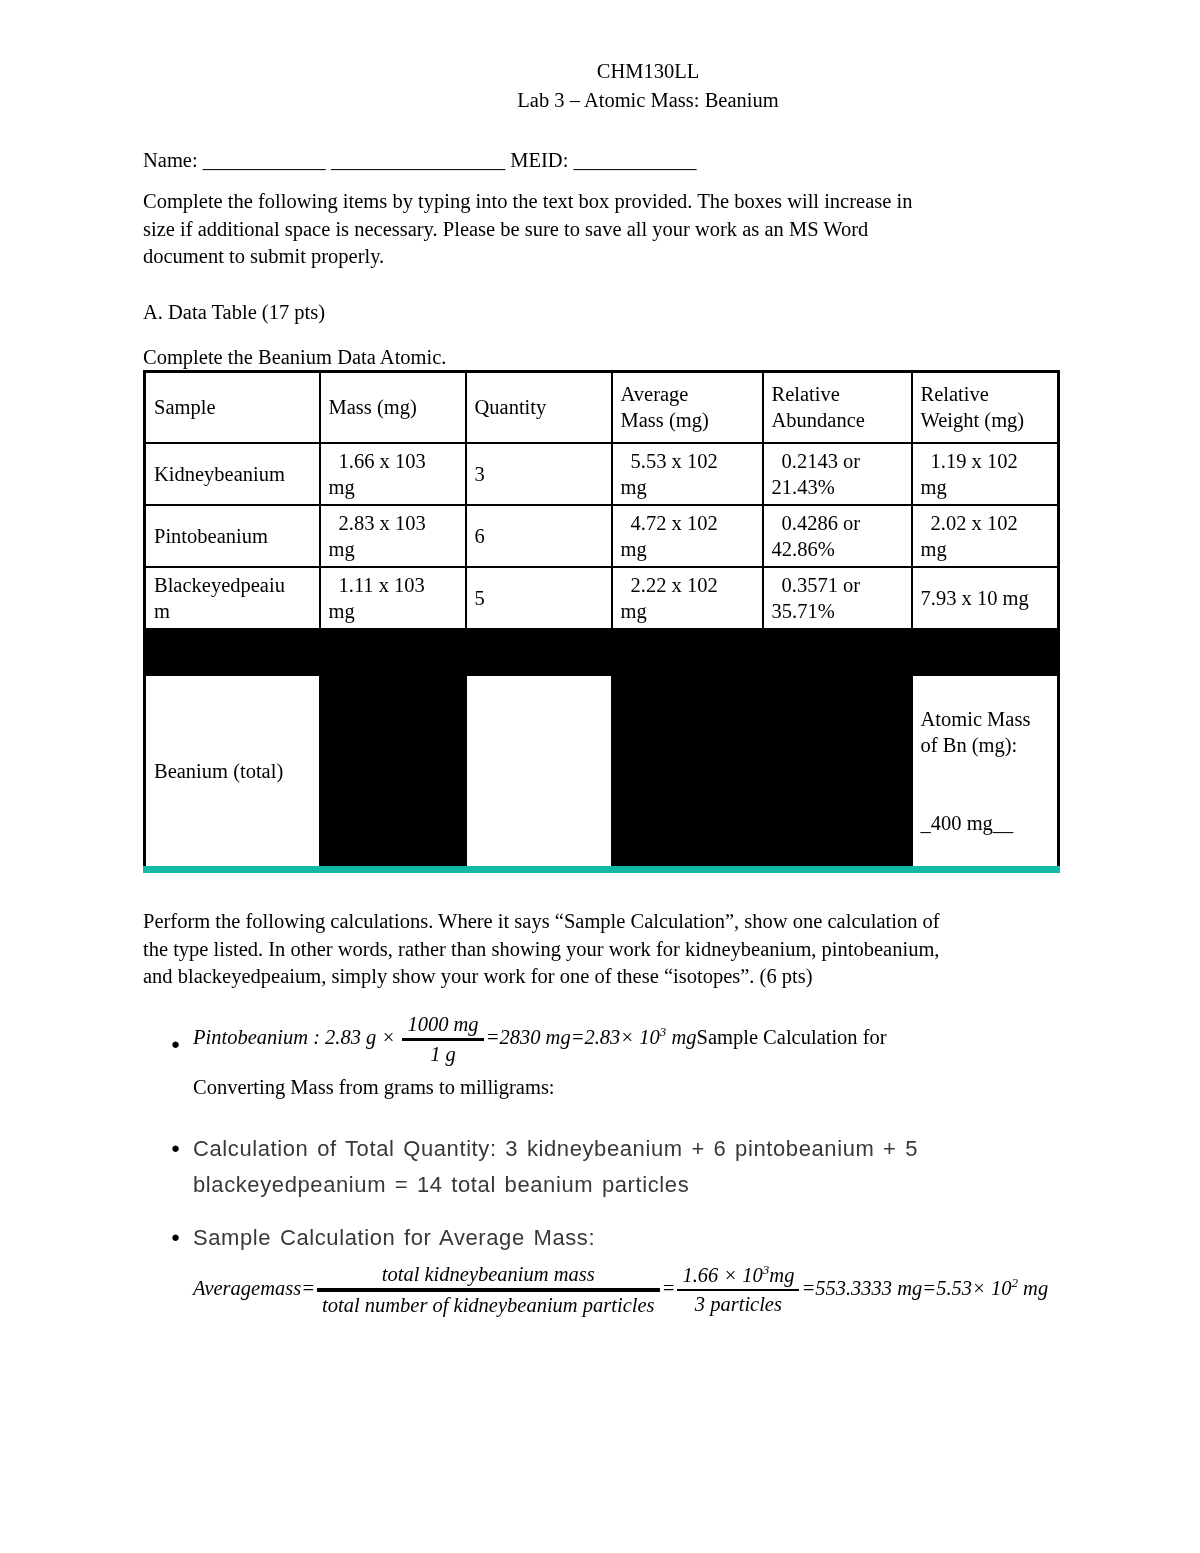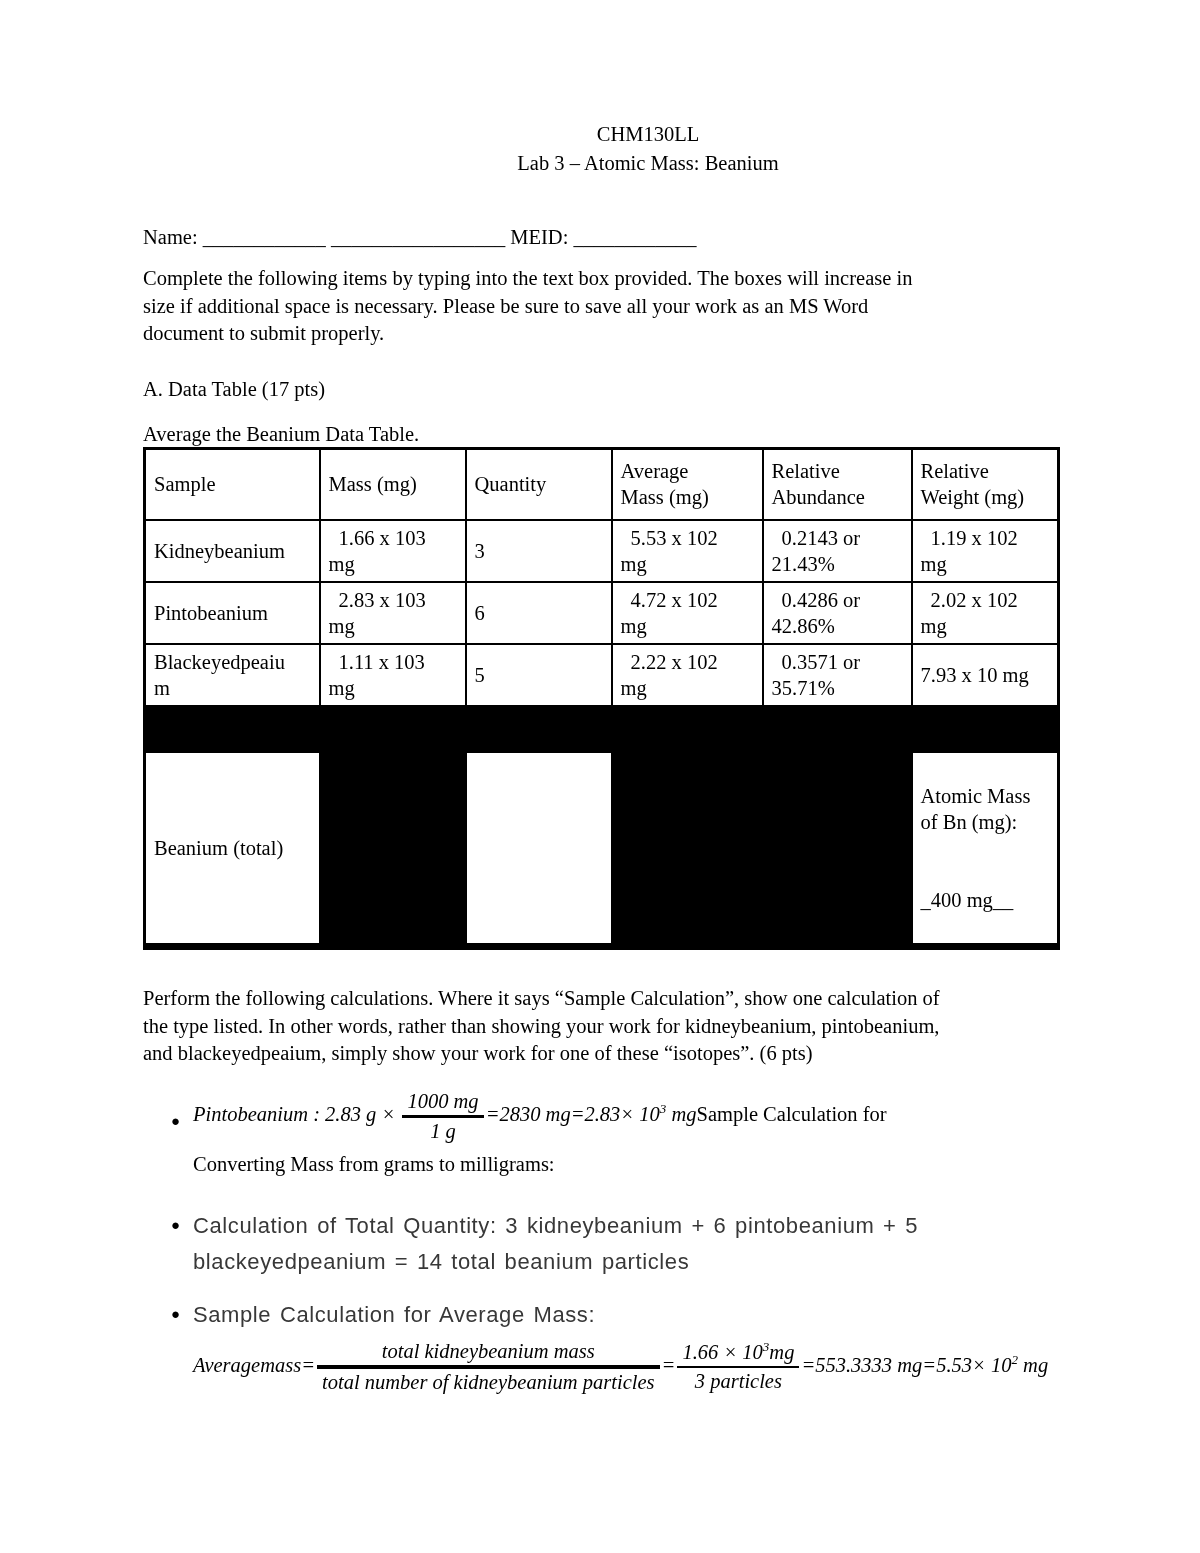--- a/index.html
+++ b/index.html
@@ -6,24 +6,24 @@
   html,body { background:#ffffff; }
   body {
     width:1200px; height:1553px; overflow:hidden;
     color:#000;
     font-family:"Liberation Serif","DejaVu Serif",serif;
     font-size:20.5px;
   }
   .page { margin-left:143px; width:914px; }
 
   .title-block { width:1010px; text-align:center; }
-  .doc-title { padding-top:120px; line-height:29px; }
+  .doc-title { padding-top:57px; line-height:29px; }
   .doc-subtitle { line-height:29px; }
 
-  .name-line { margin-top:45px; line-height:29px; }
+  .name-line { margin-top:31px; line-height:29px; }
   .name-line span { display:inline; }
 
   .para { margin-top:13px; line-height:27.5px; white-space:pre-line; width:960px; }
   .section-heading { margin-top:28px; line-height:27px; }
   .table-caption { margin-top:18px; line-height:26px; }
 
   table.beanium {
     border-collapse:collapse; table-layout:fixed; width:914px;
     border:3px solid #000; margin-top:0;
   }
@@ -31,21 +31,21 @@
     border:2px solid #000; padding:4px 8px;
     font-weight:normal; text-align:left; vertical-align:middle;
     white-space:pre-line; line-height:26px;
   }
   tr.header-row { height:72px; }
   tr.data-row { height:56px; }
   td.num-cell { text-indent:10px; }
   td.qty-cell { padding-left:20px; text-indent:0; }
   tr.band-row td { height:46px; background:#000; padding:0; }
   tr.total-row { height:172px; }
-  tr.total-row td { border-bottom:7px solid #000000; }
+  tr.total-row td { border-bottom:7px solid #14b8a6; }
   td.blackout { background:#000; }
   td.atomic-cell { vertical-align:top; padding-top:12px; }
   .atomic-value { margin-top:26px; }
 
   .bullet { position:relative; padding-left:50px; }
   .dot { position:absolute; left:28px; font-size:15px; line-height:15px; }
   .calc1 { margin-top:20px; }
   .calc1 .dot { top:26px; }
   .calc2 { margin-top:30px; }
   .calc2 .dot { top:10px; }
@@ -81,21 +81,21 @@
   </div>
 
   <div class="name-line"><span>Name: </span><span>____________ </span><span>_________________ </span><span>MEID: </span><span>____________</span></div>
 
   <p class="para">Complete the following items by typing into the text box provided. The boxes will increase in
 size if additional space is necessary. Please be sure to save all your work as an MS Word
 document to submit properly.</p>
 
   <p class="section-heading">A. Data Table (17 pts)</p>
 
-  <p class="table-caption">Average the Beanium Data Table.</p>
+  <p class="table-caption">Complete the Beanium Data Atomic.</p>
 
   <table class="beanium">
     <colgroup>
       <col style="width:175px">
         <col style="width:146px">
         <col style="width:146px">
       <col style="width:151px">
         <col style="width:149px">
         <col style="width:147px">
     </colgroup>

